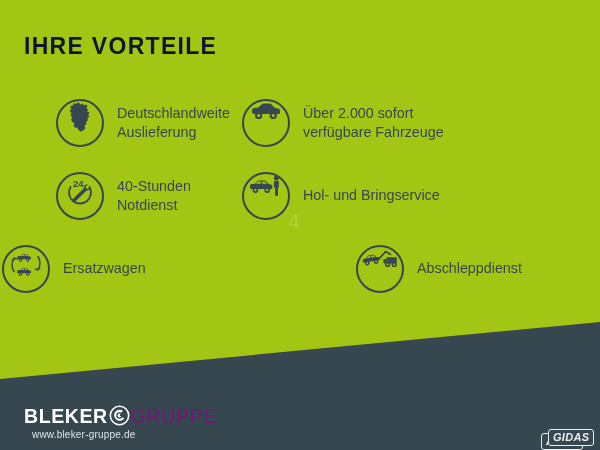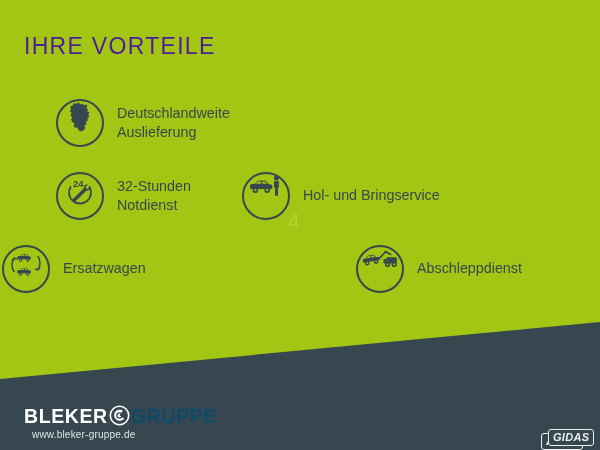--- a/index.html
+++ b/index.html
@@ -30,23 +30,23 @@
     clip-path: polygon(0 379px, 600px 322px, 600px 450px, 0 450px);
     z-index: 2;
   }
 
   
   #headline {
     position: absolute;
     left: 24px;
     top: 33px;
     font-size: 23px;
-    font-weight: normal;
+    font-weight: bold;
     letter-spacing: 1.3px;
-    color: #4c1d95;
+    color: #0f172a;
     z-index: 3;
     white-space: nowrap;
   }
 
   
   #watermark {
     position: absolute;
     left: 288px;
     top: 209px;
     font-size: 21px;
@@ -110,21 +110,21 @@
   #bleker-wordmark {
     display: flex;
     flex-direction: row;
     align-items: center;
     color: #ffffff;
     font-size: 19.5px;
     letter-spacing: 0.6px;
     line-height: 20px;
   }
   #bleker-bold { font-weight: bold; }
-  #bleker-light { font-weight: bold; color: #0c4a6e; }
+  #bleker-light { font-weight: normal; color: #701a75; }
   #bleker-mark {
     width: 21px;
     height: 21px;
     margin: 0 1px;
     position: relative;
   }
   #bleker-url {
     margin-top: 3px;
     margin-left: 8px;
     color: #dfe4e6;
@@ -175,34 +175,47 @@
       <div class="bcell left">
         <div class="icon-ring">
           <svg width="30" height="32" viewBox="0 0 30 32" aria-hidden="true">
             <path fill="#37474f" d="M13.6 1.2 L15.4 3.6 L17.6 2.6 L19.2 4.6 L21.4 3.2 L22.4 5.6 L21.2 7.6 L23.4 8.2 L22.0 10.4 L24.6 11.2 L23.2 13.6 L24.4 15.4 L22.4 17.2 L23.0 19.6 L21.0 20.4 L21.6 23.0 L19.6 24.6 L20.2 27.4 L18.2 29.6 L15.6 30.4 L13.4 29.0 L12.4 26.6 L10.0 26.8 L8.6 24.6 L9.4 22.2 L7.2 21.0 L6.0 18.6 L7.4 16.4 L5.4 14.6 L6.6 12.0 L4.8 10.2 L6.2 7.8 L5.2 5.4 L7.6 4.4 L9.0 2.2 L11.4 2.8 Z"></path>
           </svg>
         </div>
         <div class="blabel">Deutschlandweite
 Auslieferung</div>
       </div>
 
+      <div class="bcell right">
+        <div class="icon-ring">
+          <svg width="32" height="20" viewBox="0 0 32 20" aria-hidden="true">
+            <path fill="#37474f" d="M4 13 C3 13 2 12.2 2 11 L2.2 8.6 C2.3 7.6 3 7 4 6.9 L8.4 6.4 L11.6 3.4 C12.2 2.9 12.9 2.6 13.8 2.6 L19.4 2.6 C20.4 2.6 21.2 3 21.8 3.7 L24.6 6.8 L28 7.6 C29.2 7.9 30 8.8 30 10 L30 11.4 C30 12.4 29.3 13 28.4 13 Z"></path>
+            <circle cx="8.6" cy="14.4" r="3.6" fill="#37474f"></circle>
+            <circle cx="8.6" cy="14.4" r="1.5" fill="#a3c614"></circle>
+            <circle cx="23.2" cy="14.4" r="3.6" fill="#37474f"></circle>
+            <circle cx="23.2" cy="14.4" r="1.5" fill="#a3c614"></circle>
+          </svg>
+        </div>
+        <div class="blabel">Über 2.000 sofort
+verfügbare Fahrzeuge</div>
+      </div>
 
     </div>
 
     <div class="brow">
 
       <div class="bcell left">
         <div class="icon-ring">
           <svg width="36" height="36" viewBox="0 0 36 36" aria-hidden="true">
             <path d="M8.5 13 A11 11 0 1 0 27.5 13" fill="none" stroke="#37474f" stroke-width="1.9" stroke-linecap="round"></path>
             <text x="11" y="13" font-family="Liberation Sans, sans-serif" font-size="9.5" font-weight="bold" fill="#37474f">24</text>
             <path fill="#37474f" d="M26.3 10.0 L22.8 11.0 L21.6 14.4 L19.0 17.0 L10.9 25.1 C10.2 25.8 10.2 26.9 10.9 27.6 C11.6 28.3 12.7 28.3 13.4 27.6 L21.5 19.5 L24.1 16.9 L27.5 15.7 L28.5 12.2 L26.0 14.7 L24.0 14.5 L23.8 12.5 Z"></path>
           </svg>
         </div>
-        <div class="blabel">32-Stunden
+        <div class="blabel">40-Stunden
 Notdienst</div>
       </div>
 
       <div class="bcell right">
         <div class="icon-ring">
           <svg width="34" height="24" viewBox="0 0 34 24" aria-hidden="true">
 
             <path fill="#37474f" d="M2.5 15 C1.6 15 1 14.4 1 13.5 L1.1 11.6 C1.2 10.7 1.8 10.2 2.6 10.1 L6.0 9.7 L8.6 7.2 C9.1 6.8 9.7 6.5 10.4 6.5 L15.2 6.5 C16 6.5 16.7 6.8 17.2 7.4 L19.5 10 L21.8 10.6 C22.8 10.9 23.4 11.6 23.4 12.5 L23.4 13.7 C23.4 14.5 22.9 15 22.1 15 Z"></path>
             <path fill="#a3c614" d="M6.6 9.8 L9.2 7.8 C9.6 7.5 9.9 7.4 10.4 7.4 L12.0 7.4 L12.0 9.8 Z"></path>
             <path fill="#a3c614" d="M13.2 7.4 L15.1 7.4 C15.7 7.4 16 7.6 16.4 8.0 L18.0 9.8 L13.2 9.8 Z"></path>

